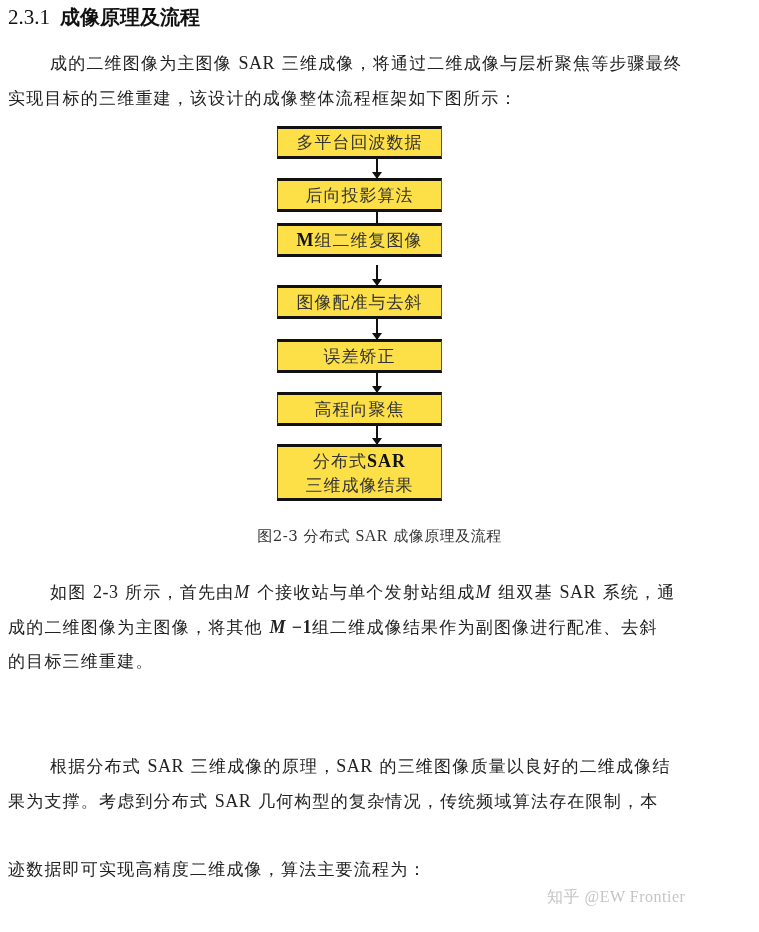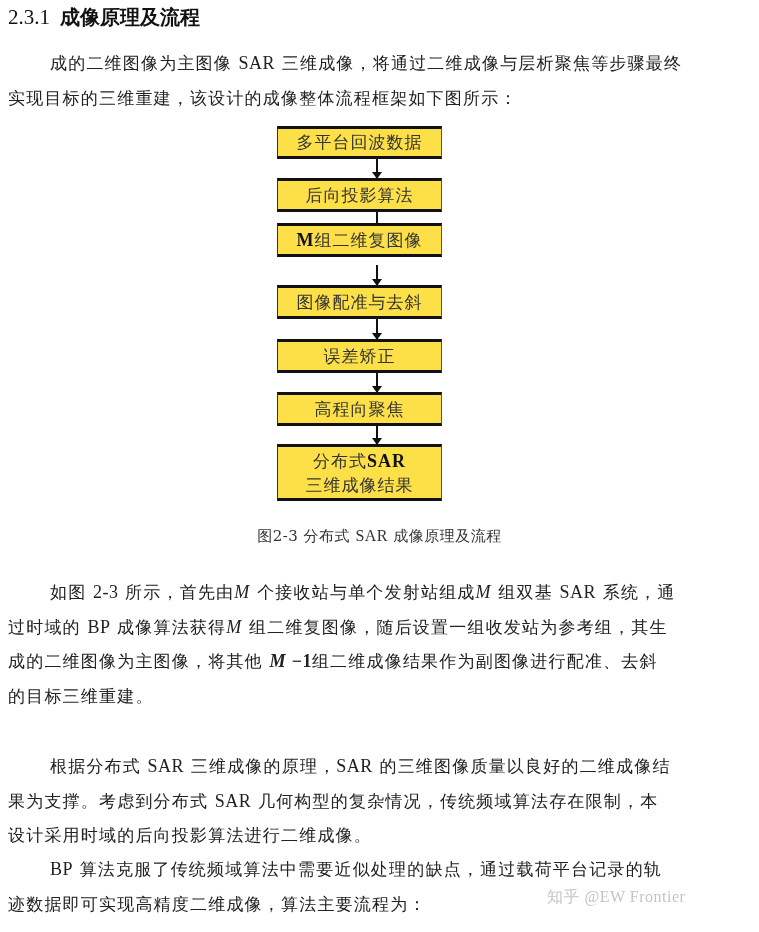--- a/index.html
+++ b/index.html
@@ -102,29 +102,26 @@
     <span>三维成像结果</span>
   </div>
 </div>
 
 <div class="caption">
   <span>图2-3 分布式 </span><span class="lat">SAR</span><span> 成像原理及流程</span>
 </div>
 
 <div class="para" style="top:575px;">
   <span class="line indent"><span>如图 </span><span class="lat">2-3</span><span> 所示，首先由</span><span class="m">M</span><span> 个接收站与单个发射站组成</span><span class="m">M</span><span> 组双基 </span><span class="lat">SAR</span><span> 系统，通</span></span>
-  <span class="line"><span>过时域的 </span><span class="lat">BP</span><span> 成像算法获得</span><span class="m">M</span><span> 组二维复图像，随后设置一组收发站为参考组，其生</span></span>
   <span class="line"><span>成的二维图像为主图像，将其他 </span><span class="mb">M</span><span class="lat" style="font-weight:bold;"> −1</span><span>组二维成像结果作为副图像进行配准、去斜</span></span>
   <span class="line"><span>的目标三维重建。</span></span>
 </div>
 
 <div class="para" style="top:749px;">
   <span class="line indent"><span>根据分布式 </span><span class="lat">SAR</span><span> 三维成像的原理，</span><span class="lat">SAR</span><span> 的三维图像质量以良好的二维成像结</span></span>
   <span class="line"><span>果为支撑。考虑到分布式 </span><span class="lat">SAR</span><span> 几何构型的复杂情况，传统频域算法存在限制，本</span></span>
-  <span class="line"><span>设计采用时域的后向投影算法进行二维成像。</span></span>
 </div>
 
 <div class="para" style="top:852px;">
-  <span class="line indent"><span class="lat">BP</span><span> 算法克服了传统频域算法中需要近似处理的缺点，通过载荷平台记录的轨</span></span>
   <span class="line"><span>迹数据即可实现高精度二维成像，算法主要流程为：</span></span>
 </div>
 
 <div class="watermark">知乎 @EW Frontier</div>
 
 </body></html>

